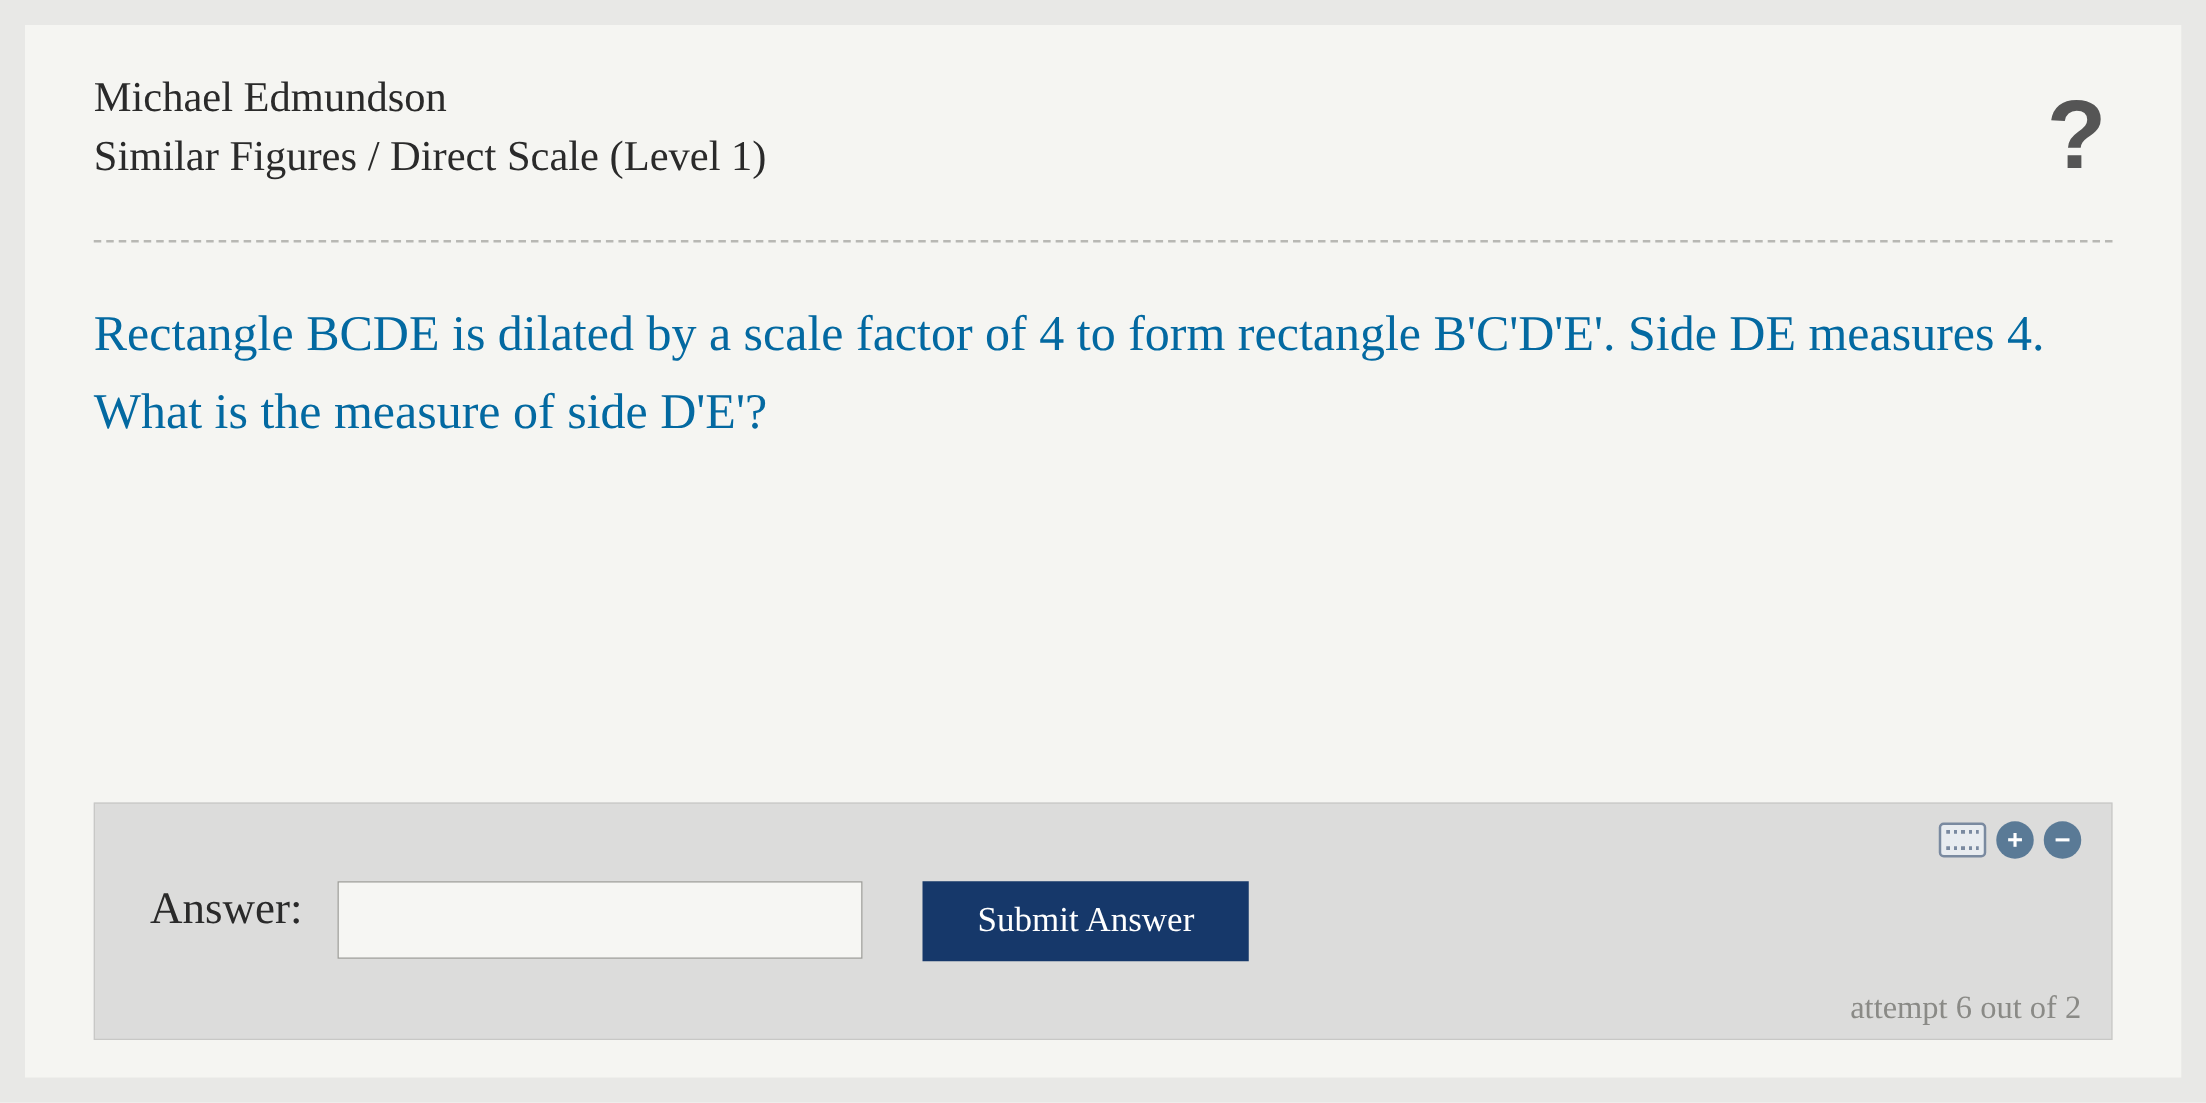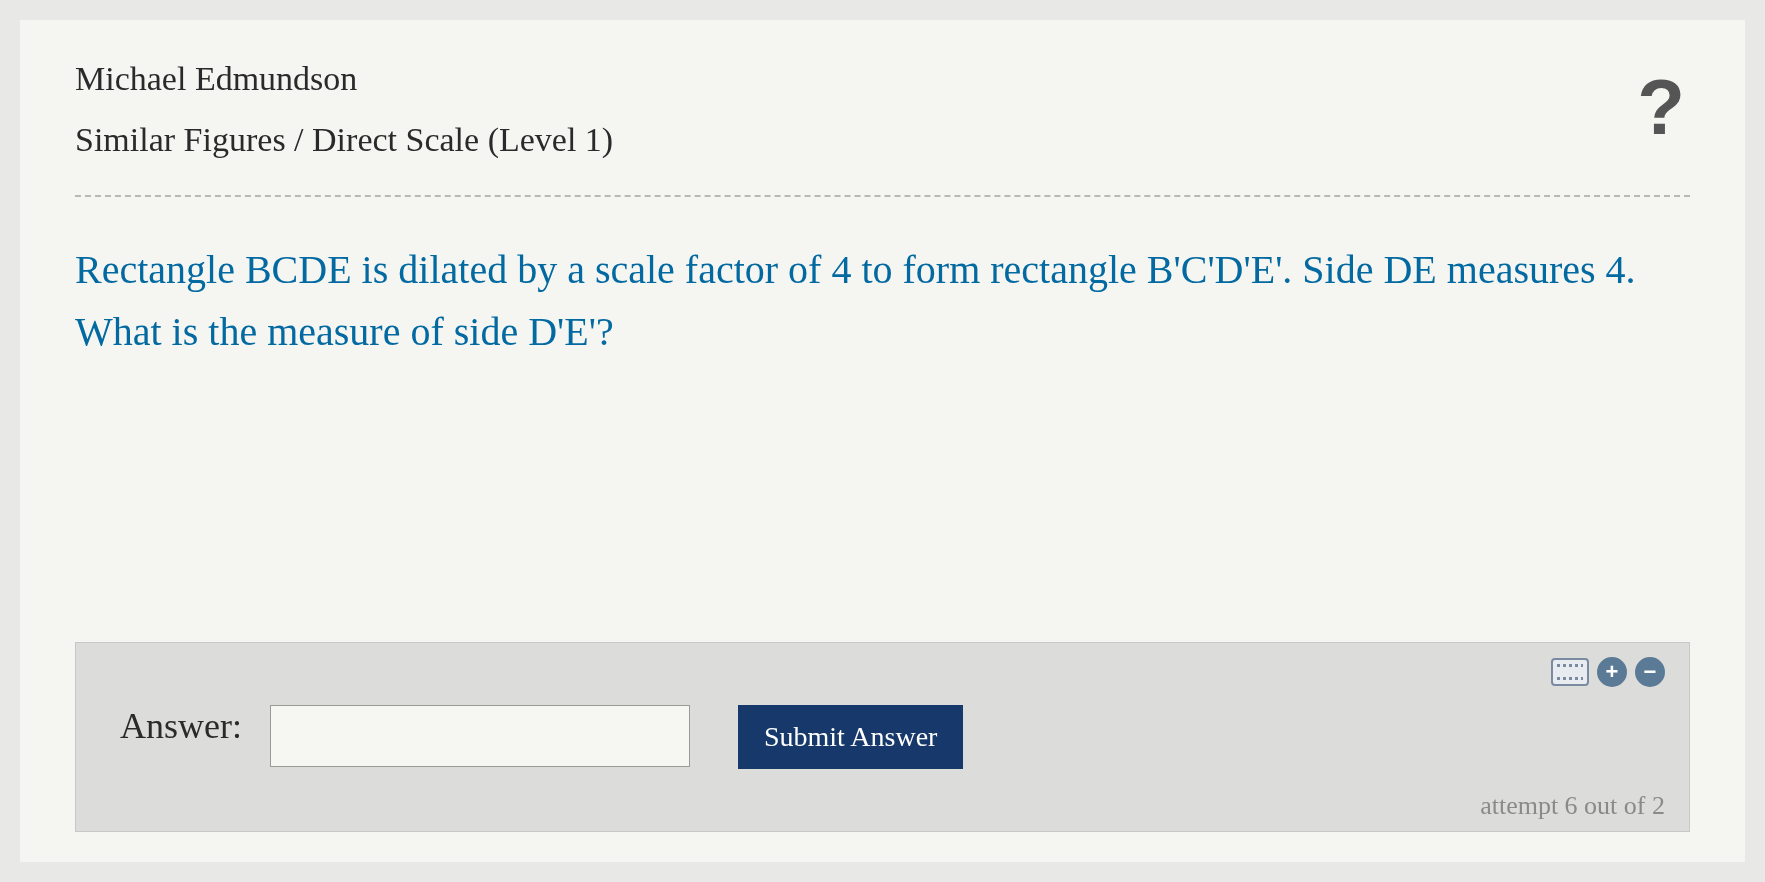--- a/index.html
+++ b/index.html
@@ -20,27 +20,27 @@
   .header-row {
     display: flex;
     justify-content: space-between;
     align-items: flex-start;
   }
   .header-left { flex: 1; }
   .student-name {
     font-size: 34px;
     color: #2a2a2a;
     font-family: 'Comic Sans MS', 'Segoe Script', cursive, Georgia, serif;
-    margin-bottom: 23px;
+    margin-bottom: 9px;
   }
   .topic-title {
     font-size: 34px;
     color: #2a2a2a;
     font-family: 'Comic Sans MS', 'Segoe Script', cursive, Georgia, serif;
-    margin-bottom: 10px;
+    margin-bottom: 21px;
   }
   .timestamp {
     font-size: 34px;
     color: #2a2a2a;
     font-family: 'Comic Sans MS', 'Segoe Script', cursive, Georgia, serif;
   }
   .help-icon {
     font-size: 78px;
     font-weight: 900;
     color: #555;
@@ -133,21 +133,21 @@
     background: #f6f6f3;
     font-size: 30px;
     padding: 0 12px;
     font-family: Georgia, serif;
   }
   .submit-btn {
     background: #16386a;
     color: #fff;
     border: none;
     font-size: 28px;
-    padding: 16px 26px;
+    padding: 16px 44px;
     font-family: Georgia, serif;
     cursor: pointer;
     margin-left: 20px;
   }
   .attempt-text {
     text-align: right;
     font-size: 26px;
     color: #8a8a86;
     font-family: Georgia, serif;
     margin-top: 4px;

